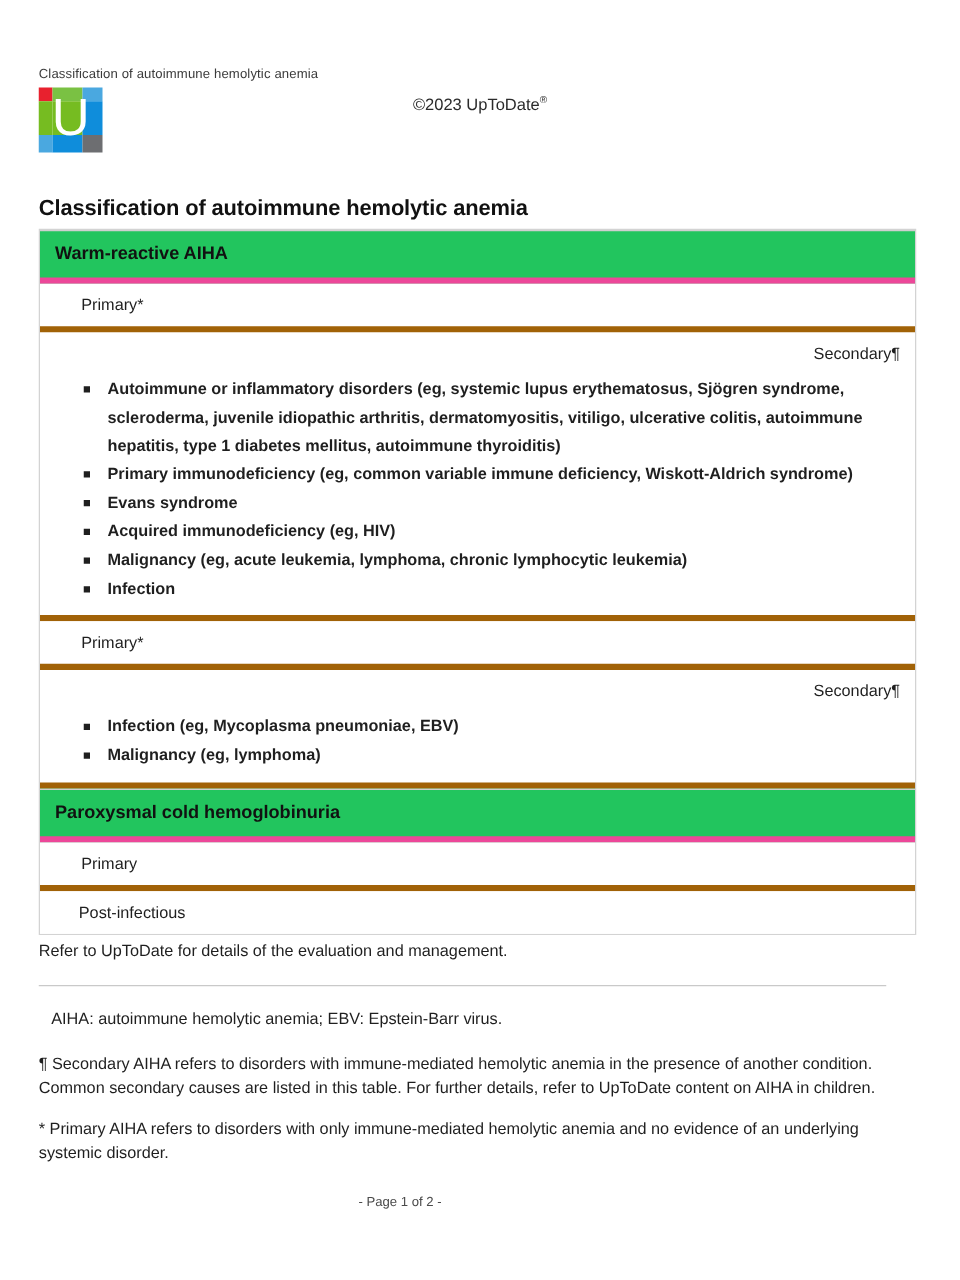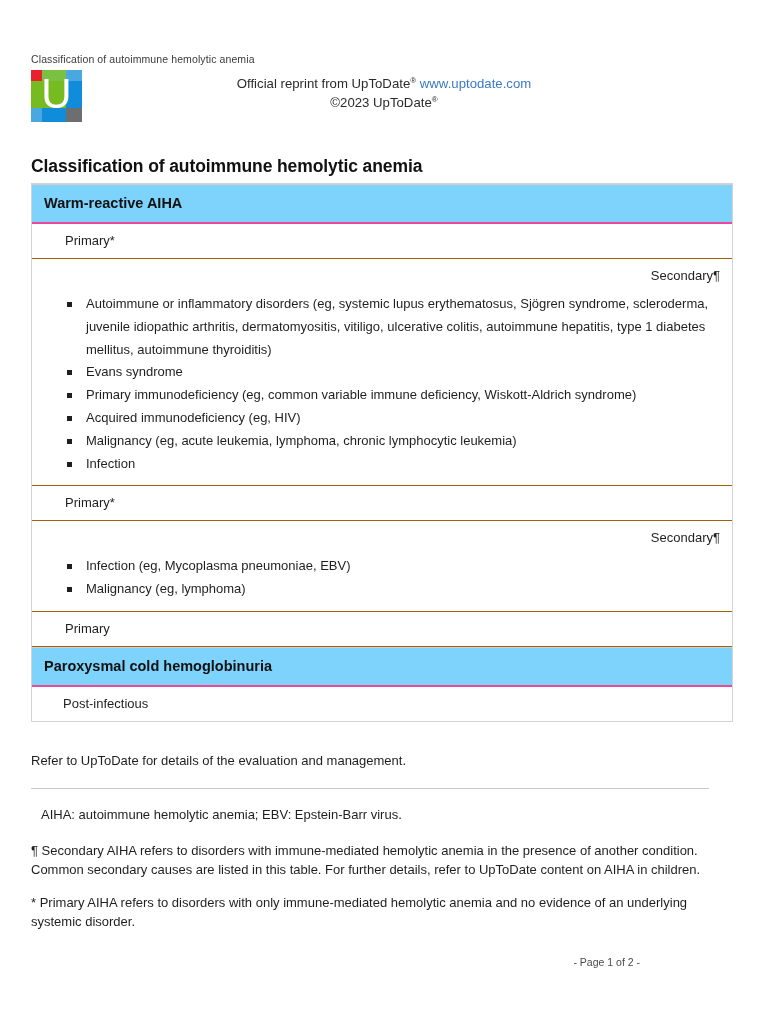--- a/index.html
+++ b/index.html
@@ -103,28 +103,28 @@
   .tbl {
     position: absolute;
     top: 183px;
     left: 31px;
     width: 702px;
     border: 1px solid #d3d3d3;
     border-collapse: separate;
     background: #ffffff;
   }
   .row {
-    border-bottom: 1px solid #a16207;
+    border-bottom: 5px solid #a16207;
     background: #ffffff;
   }
   .row:last-child { border-bottom: none; }
 
   .row.section {
-    background: #7dd3fc;
-    border-bottom: 2px solid #ec4899;
+    background: #22c55e;
+    border-bottom: 5px solid #ec4899;
     border-top: 1px solid #cfcfcf;
   }
   .section-label {
     font-weight: bold;
     font-size: 14.5px;
     color: #111111;
     padding: 10px 12px 11px 12px;
   }
 
   .cell {
@@ -150,20 +150,21 @@
     margin: 0;
     padding: 0 0 0 34px;
   }
   ul.bullets li {
     position: relative;
     font-size: 13px;
     line-height: 22.8px;
     color: #1f1f1f;
     padding-left: 20px;
     margin: 0;
+    font-weight: bold;
   }
   ul.bullets li::before {
     content: "";
     position: absolute;
     left: 1px;
     top: 9px;
     width: 5px;
     height: 5px;
     background: #1f1f1f;
   }
@@ -199,21 +200,21 @@
     line-height: 19px;
   }
   .notes p.abbr { margin-bottom: 17px; margin-left: 10px; }
   .notes p:last-child { margin-bottom: 0; }
 
   .pagefoot {
     position: absolute;
     top: 956px;
     left: 0;
     width: 640px;
-    text-align: right;
+    text-align: center;
     font-size: 10.5px;
     color: #4a4a4a;
   }
 </style>
 </head>
 <body>
 
 <div class="page">
 
   <div class="running-head">Classification of autoimmune hemolytic anemia</div>
@@ -228,24 +229,20 @@
       <i style="background:#0f8ddb"></i>
       <i style="background:#4aa8e0"></i>
       <i style="background:#0f8ddb"></i>
       <i style="background:#6d6e71"></i>
     </div>
     <div class="logo-u">U</div>
   </div>
 
   <div class="reprint">
     <div>
-      <span>Official reprint from UpToDate</span><sup>®</sup>
-      <span class="url">www.uptodate.com</span>
-    </div>
-    <div>
       <span>©2023 UpToDate</span><sup>®</sup>
     </div>
   </div>
 
   <h1 class="doc-title">Classification of autoimmune hemolytic anemia</h1>
 
   <div class="tbl">
 
     <div class="row section">
       <div class="section-label">Warm-reactive AIHA</div>
@@ -254,22 +251,22 @@
     <div class="row">
       <div class="cell ind1">Primary*</div>
     </div>
 
     <div class="row">
       <div class="cell sub">
         <div class="sub-head">Secondary¶</div>
       </div>
       <ul class="bullets">
         <li>Autoimmune or inflammatory disorders (eg, systemic lupus erythematosus, Sjögren syndrome, scleroderma, juvenile idiopathic arthritis, dermatomyositis, vitiligo, ulcerative colitis, autoimmune hepatitis, type 1 diabetes mellitus, autoimmune thyroiditis)</li>
+        <li>Primary immunodeficiency (eg, common variable immune deficiency, Wiskott-Aldrich syndrome)</li>
         <li>Evans syndrome</li>
-        <li>Primary immunodeficiency (eg, common variable immune deficiency, Wiskott-Aldrich syndrome)</li>
         <li>Acquired immunodeficiency (eg, HIV)</li>
         <li>Malignancy (eg, acute leukemia, lymphoma, chronic lymphocytic leukemia)</li>
         <li>Infection</li>
       </ul>
       <div style="height:10px"></div>
     </div>
 
 
     <div class="row">
       <div class="cell ind1">Primary*</div>
@@ -279,26 +276,26 @@
       <div class="cell sub">
         <div class="sub-head">Secondary¶</div>
       </div>
       <ul class="bullets">
         <li>Infection (eg, Mycoplasma pneumoniae, EBV)</li>
         <li>Malignancy (eg, lymphoma)</li>
       </ul>
       <div style="height:10px"></div>
     </div>
 
-    <div class="row">
-      <div class="cell ind1">Primary</div>
-    </div>
-
     <div class="row section">
       <div class="section-label">Paroxysmal cold hemoglobinuria</div>
+    </div>
+
+    <div class="row">
+      <div class="cell ind1">Primary</div>
     </div>
 
     <div class="row">
       <div class="cell ind0">Post-infectious</div>
     </div>
 
   </div>
 
   <div class="refer">Refer to UpToDate for details of the evaluation and management.</div>
 

